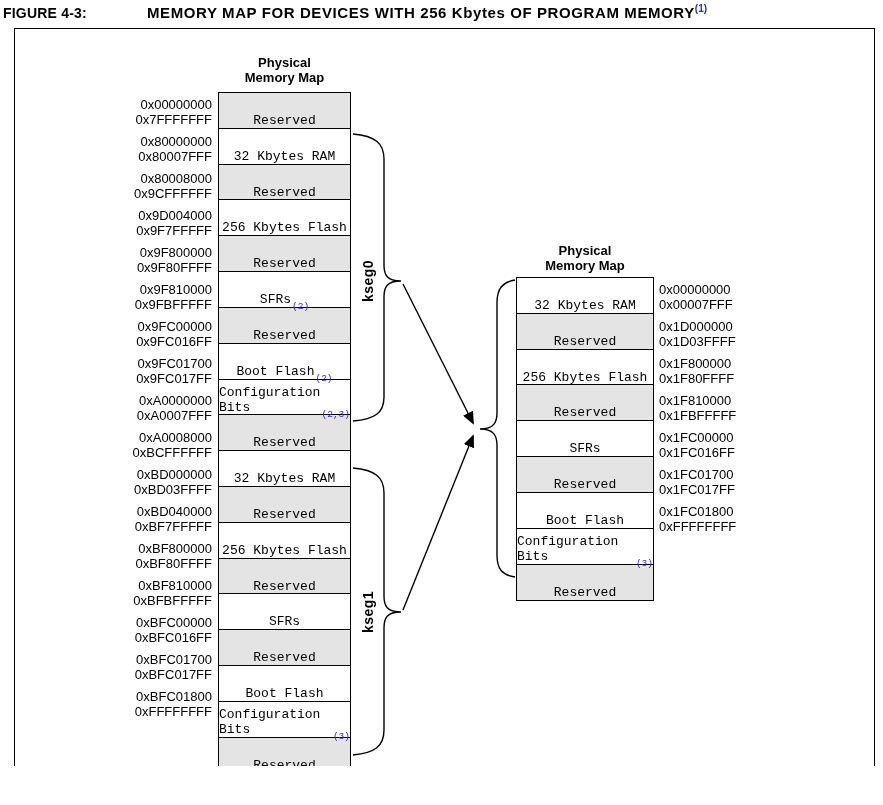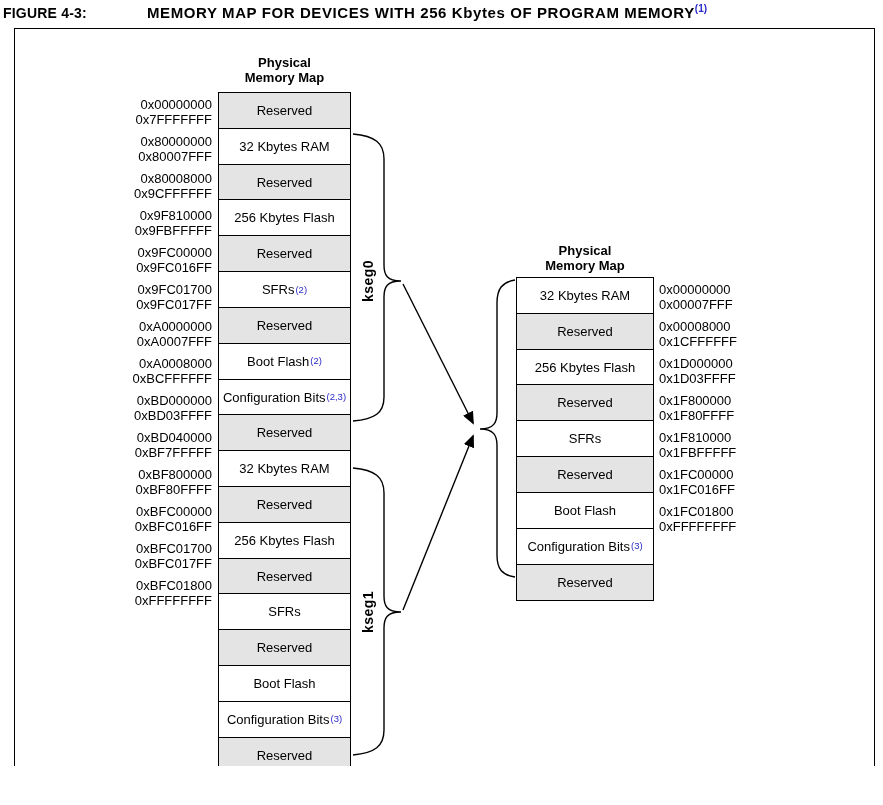--- a/index.html
+++ b/index.html
@@ -17,21 +17,21 @@
   .pmap-header{left:516px;width:138px;top:243px;}
   .addr-col{position:absolute;font-size:13px;}
   .vaddr-col{left:40px;width:172px;top:92px;text-align:right;}
   .paddr-col{left:659px;width:130px;top:277px;text-align:left;}
   .addr-cell{height:37px;display:flex;flex-direction:column;justify-content:flex-end;
     padding:1px 0 2px 0;box-sizing:border-box;}
   .box-col{position:absolute;}
   .vbox-col{left:218px;top:92px;width:133px;}
   .pbox-col{left:516px;top:277px;width:138px;}
   .region-cell{height:37px;box-sizing:border-box;border:1.2px solid #000;margin-top:-1.2px;
-    display:flex;align-items:center;justify-content:center;font-size:13px;background:#fff;}
+    display:flex;align-items:flex-end;justify-content:center;font-size:13px;background:#fff;font-family:Liberation Mono, monospace;}
   .region-cell:first-child{margin-top:0;}
   .region-cell sup{font-size:9.5px;line-height:0;margin-left:1px;color:#2a2ac8;}
   svg.connectors{position:absolute;left:0;top:0;pointer-events:none;}
   .kseg-text{font-weight:bold;font-size:14px;letter-spacing:.5px;}
 </style>
 </head>
 <body>
 
 <div class="page">
 
@@ -53,20 +53,28 @@
       </div>
       <div class="addr-cell">
         <div>0x80000000</div>
         <div>0x80007FFF</div>
       </div>
       <div class="addr-cell">
         <div>0x80008000</div>
         <div>0x9CFFFFFF</div>
       </div>
       <div class="addr-cell">
+        <div>0x9D004000</div>
+        <div>0x9F7FFFFF</div>
+      </div>
+      <div class="addr-cell">
+        <div>0x9F800000</div>
+        <div>0x9F80FFFF</div>
+      </div>
+      <div class="addr-cell">
         <div>0x9F810000</div>
         <div>0x9FBFFFFF</div>
       </div>
       <div class="addr-cell">
         <div>0x9FC00000</div>
         <div>0x9FC016FF</div>
       </div>
       <div class="addr-cell">
         <div>0x9FC01700</div>
         <div>0x9FC017FF</div>
@@ -83,20 +91,24 @@
         <div>0xBD000000</div>
         <div>0xBD03FFFF</div>
       </div>
       <div class="addr-cell">
         <div>0xBD040000</div>
         <div>0xBF7FFFFF</div>
       </div>
       <div class="addr-cell">
         <div>0xBF800000</div>
         <div>0xBF80FFFF</div>
+      </div>
+      <div class="addr-cell">
+        <div>0xBF810000</div>
+        <div>0xBFBFFFFF</div>
       </div>
       <div class="addr-cell">
         <div>0xBFC00000</div>
         <div>0xBFC016FF</div>
       </div>
       <div class="addr-cell">
         <div>0xBFC01700</div>
         <div>0xBFC017FF</div>
       </div>
       <div class="addr-cell">
@@ -202,38 +214,38 @@
       <div class="region-cell" style="background: rgb(228, 228, 228);">
         <span>Reserved</span>
       </div>
     </div>
   <div class="addr-col paddr-col" id="paddr">
       <div class="addr-cell">
         <div>0x00000000</div>
         <div>0x00007FFF</div>
       </div>
       <div class="addr-cell">
-        <div>0x00008000</div>
-        <div>0x1CFFFFFF</div>
-      </div>
-      <div class="addr-cell">
         <div>0x1D000000</div>
         <div>0x1D03FFFF</div>
       </div>
       <div class="addr-cell">
         <div>0x1F800000</div>
         <div>0x1F80FFFF</div>
       </div>
       <div class="addr-cell">
         <div>0x1F810000</div>
         <div>0x1FBFFFFF</div>
       </div>
       <div class="addr-cell">
         <div>0x1FC00000</div>
         <div>0x1FC016FF</div>
+      </div>
+      <div class="addr-cell">
+        <div>0x1FC01700</div>
+        <div>0x1FC017FF</div>
       </div>
       <div class="addr-cell">
         <div>0x1FC01800</div>
         <div>0xFFFFFFFF</div>
       </div>
     </div>
 
   <svg class="connectors" width="883" height="805" viewBox="0 0 883 805">
     <defs>
       <marker id="ah" markerWidth="13" markerHeight="11" refX="11" refY="5.5" orient="auto" markerUnits="userSpaceOnUse">

